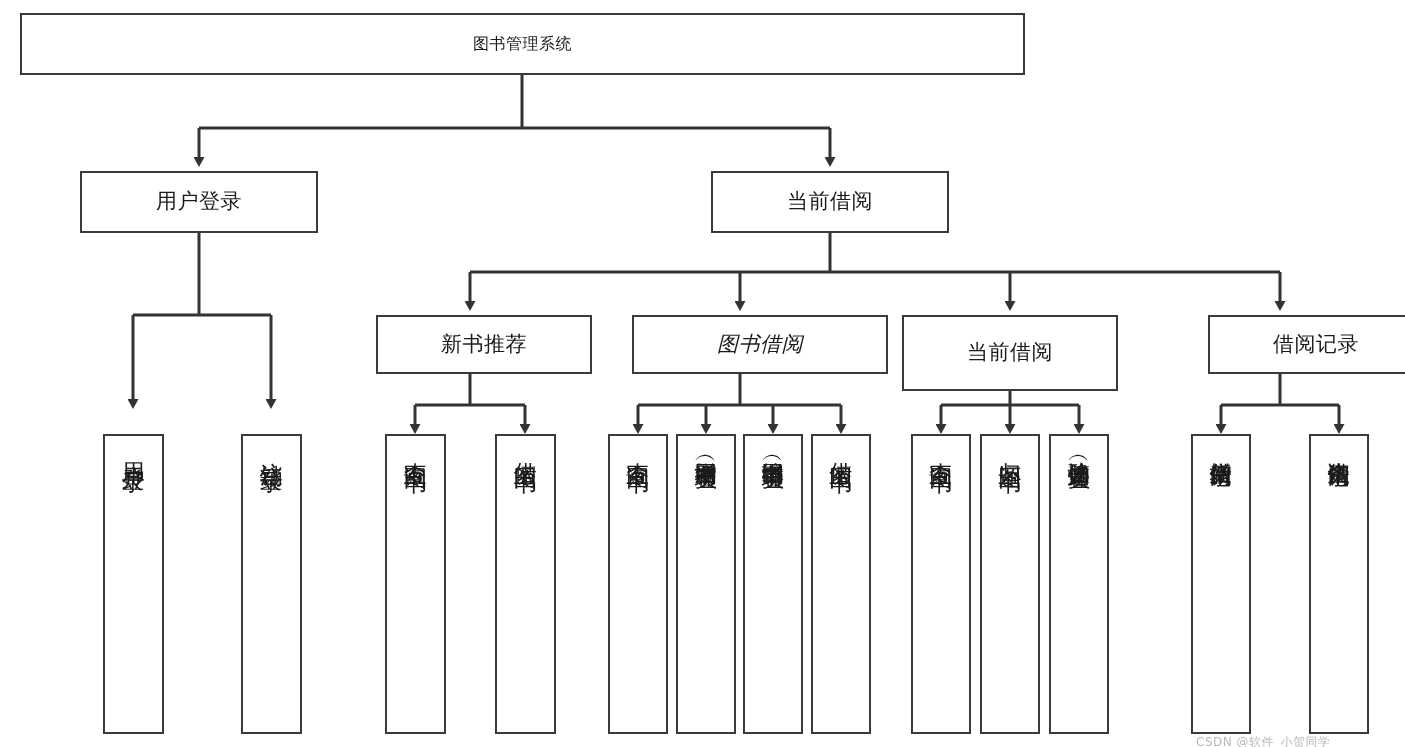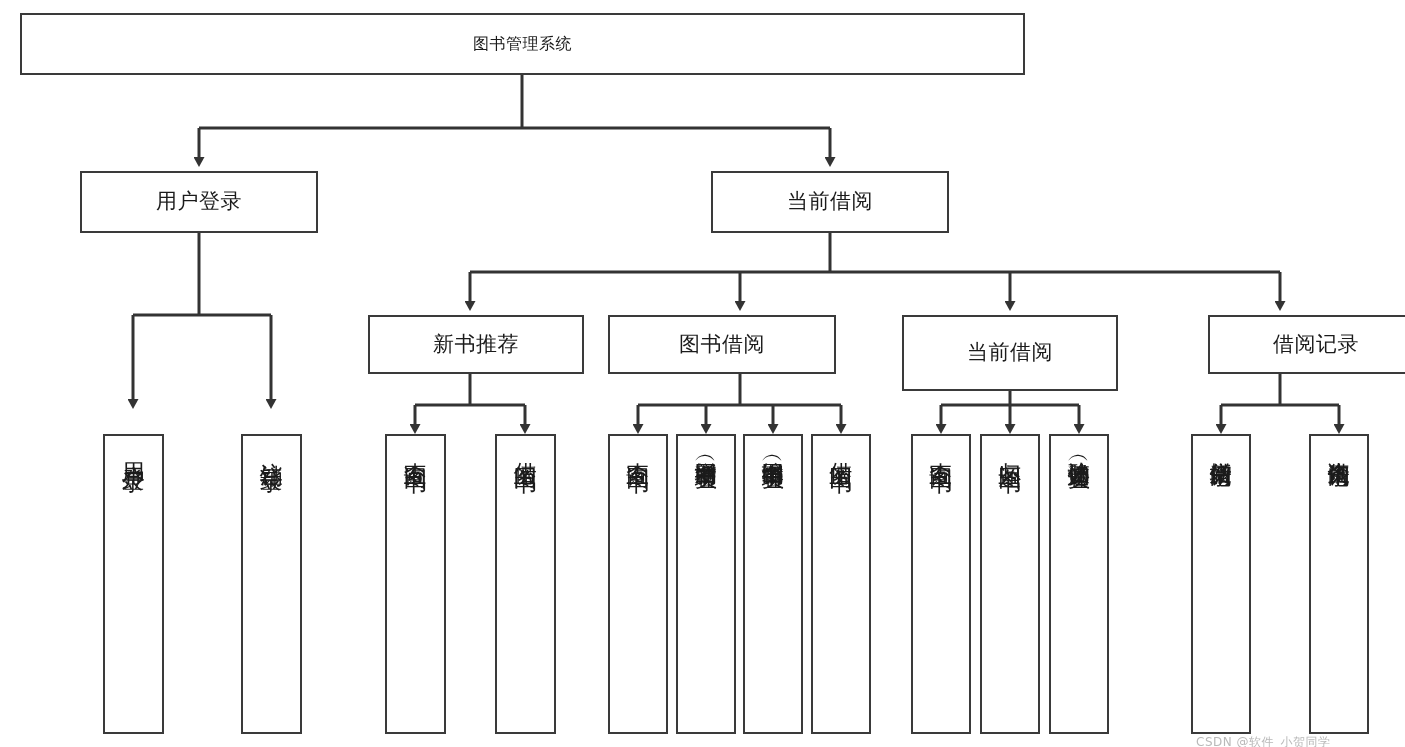--- a/index.html
+++ b/index.html
@@ -143,24 +143,24 @@
     <span class="lbl">图书管理系统</span>
   </div>
 
   <div class="node horiz" style="left:80px; top:171px; width:238px; height:62px;">
     <span class="lbl">用户登录</span>
   </div>
   <div class="node horiz" style="left:711px; top:171px; width:238px; height:62px;">
     <span class="lbl">当前借阅</span>
   </div>
 
-  <div class="node horiz" style="left:368px; top:315px; width:216px; height:59px;">
+  <div class="node horiz" style="left:376px; top:315px; width:216px; height:59px;">
     <span class="lbl">新书推荐</span>
   </div>
-  <div class="node horiz" style="left:608px; top:315px; width:228px; height:59px;">
+  <div class="node horiz" style="left:632px; top:315px; width:256px; height:59px;font-style:italic;">
     <span class="lbl">图书借阅</span>
   </div>
   <div class="node horiz" style="left:902px; top:315px; width:216px; height:76px;">
     <span class="lbl">当前借阅</span>
   </div>
   <div class="node horiz" style="left:1172px; top:315px; width:216px; height:59px;margin-left:36px;">
     <span class="lbl">借阅记录</span>
   </div>
 
   <div class="node leaf" style="left:103px; top:434px; width:61px; height:300px;">

